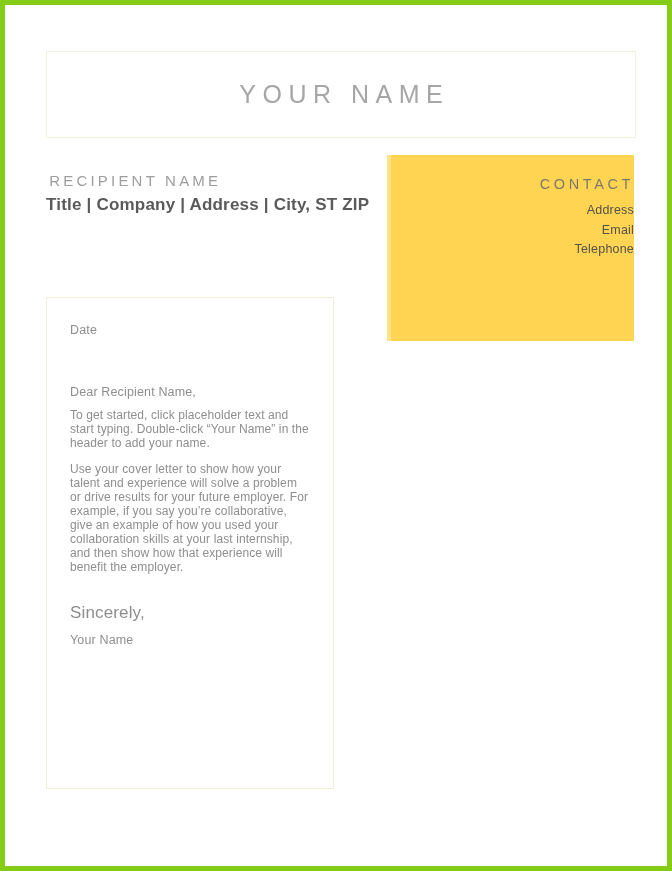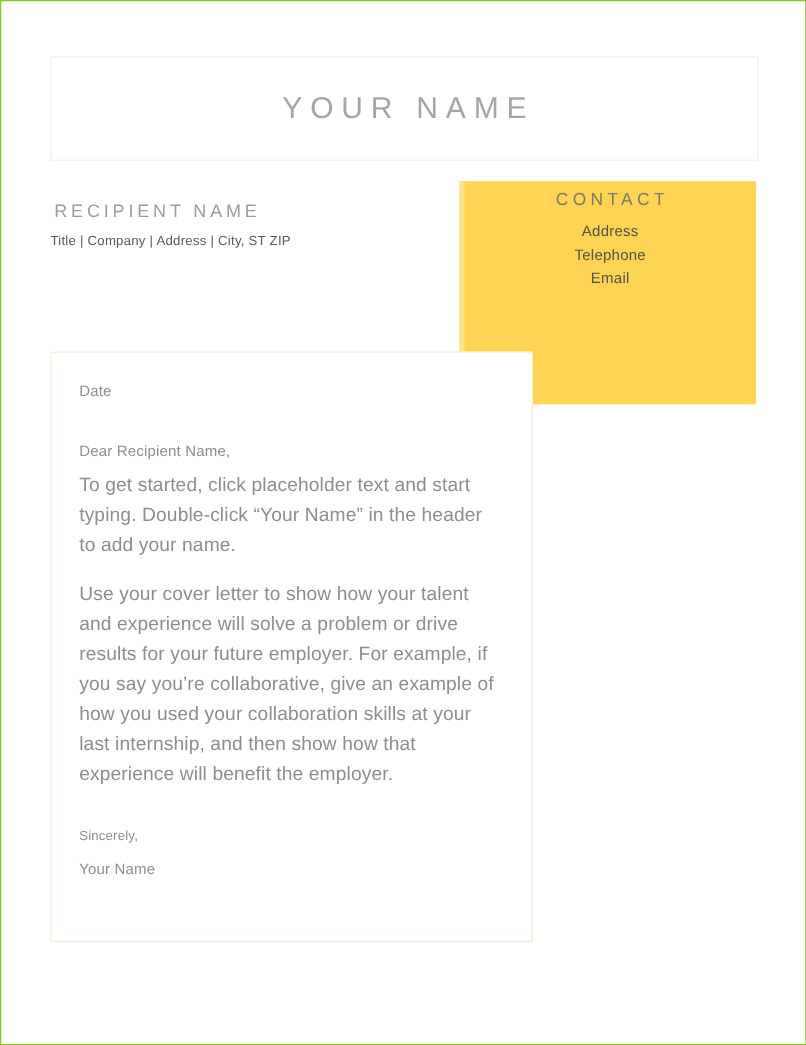--- a/index.html
+++ b/index.html
@@ -11,21 +11,21 @@
     font-family: "Liberation Sans", sans-serif;
     -webkit-font-smoothing: antialiased;
   }
 
   .page {
     position: relative;
     width: 672px;
     height: 871px;
     background: #ffffff;
     box-sizing: border-box;
-    border: 1px solid #84cc16;
+    border: 5px solid #84cc16;
     overflow: hidden;
   }
 
   
   .header-box {
     position: absolute;
     left: 41px;
     top: 46px;
     width: 590px;
     height: 87px;
@@ -55,40 +55,40 @@
   .recipient-name {
     font-size: 15px;
     letter-spacing: 3.2px;
     color: #9d9d9d;
     text-indent: 3.2px;
     line-height: 20px;
     white-space: nowrap;
   }
   .recipient-details {
     margin-top: 6px;
-    font-size: 11px;
-    font-weight: normal;
+    font-size: 17px;
+    font-weight: bold;
     color: #5a5a5a;
     letter-spacing: 0.2px;
     line-height: 16px;
     white-space: nowrap;
   }
 
   
   .contact-panel {
     position: absolute;
     left: 382px;
     top: 150px;
     width: 247px;
     height: 186px;
     background: #ffd452;
     border-left: 4px solid #fbe389;
     box-sizing: border-box;
-    padding-top: 6px;
-    text-align: center;
+    padding-top: 19px;
+    text-align: right;
   }
   .contact-title {
     font-size: 14.5px;
     letter-spacing: 3.6px;
     color: #7c7a68;
     text-indent: 3.6px;
     line-height: 20px;
     white-space: nowrap;
   }
   .contact-list {
@@ -103,50 +103,50 @@
     color: #54524a;
     line-height: 19.6px;
     letter-spacing: 0.2px;
   }
 
   
   .body-box {
     position: absolute;
     left: 41px;
     top: 292px;
-    width: 402px;
+    width: 288px;
     height: 492px;
     box-sizing: border-box;
     border: 1px solid #f2efd3;
     background: #ffffff;
     padding: 23px 24px 0 23px;
   }
   .letter-date {
     font-size: 12.5px;
     color: #8e8e8e;
     line-height: 18px;
     letter-spacing: 0.15px;
   }
   .letter-salutation {
-    margin-top: 32px;
+    margin-top: 44px;
     font-size: 12.5px;
     color: #8e8e8e;
     line-height: 18px;
     letter-spacing: 0.15px;
   }
   .letter-para {
     margin-top: 7px;
-    font-size: 16px;
+    font-size: 12px;
     color: #8e8e8e;
-    line-height: 25px;
+    line-height: 14px;
     letter-spacing: 0.1px;
   }
   .letter-closing {
     margin-top: 30px;
-    font-size: 11px;
+    font-size: 17px;
     color: #8e8e8e;
     line-height: 18px;
     letter-spacing: 0.15px;
   }
   .letter-signature {
     margin-top: 9px;
     font-size: 12.5px;
     color: #8e8e8e;
     line-height: 18px;
     letter-spacing: 0.15px;
@@ -163,22 +163,22 @@
 
   <div class="recipient-block">
     <div class="recipient-name">RECIPIENT NAME</div>
     <div class="recipient-details">Title  |  Company  |  Address  |  City, ST ZIP</div>
   </div>
 
   <div class="contact-panel">
     <div class="contact-title">CONTACT</div>
     <ul class="contact-list">
       <li>Address</li>
+      <li>Email</li>
       <li>Telephone</li>
-      <li>Email</li>
     </ul>
   </div>
 
   <div class="body-box">
     <div class="letter-date">Date</div>
 
     <div class="letter-salutation">Dear Recipient Name,</div>
 
     <p class="letter-para">To get started, click placeholder text and start typing. Double-click “Your Name” in the header to add your name.</p>
 

